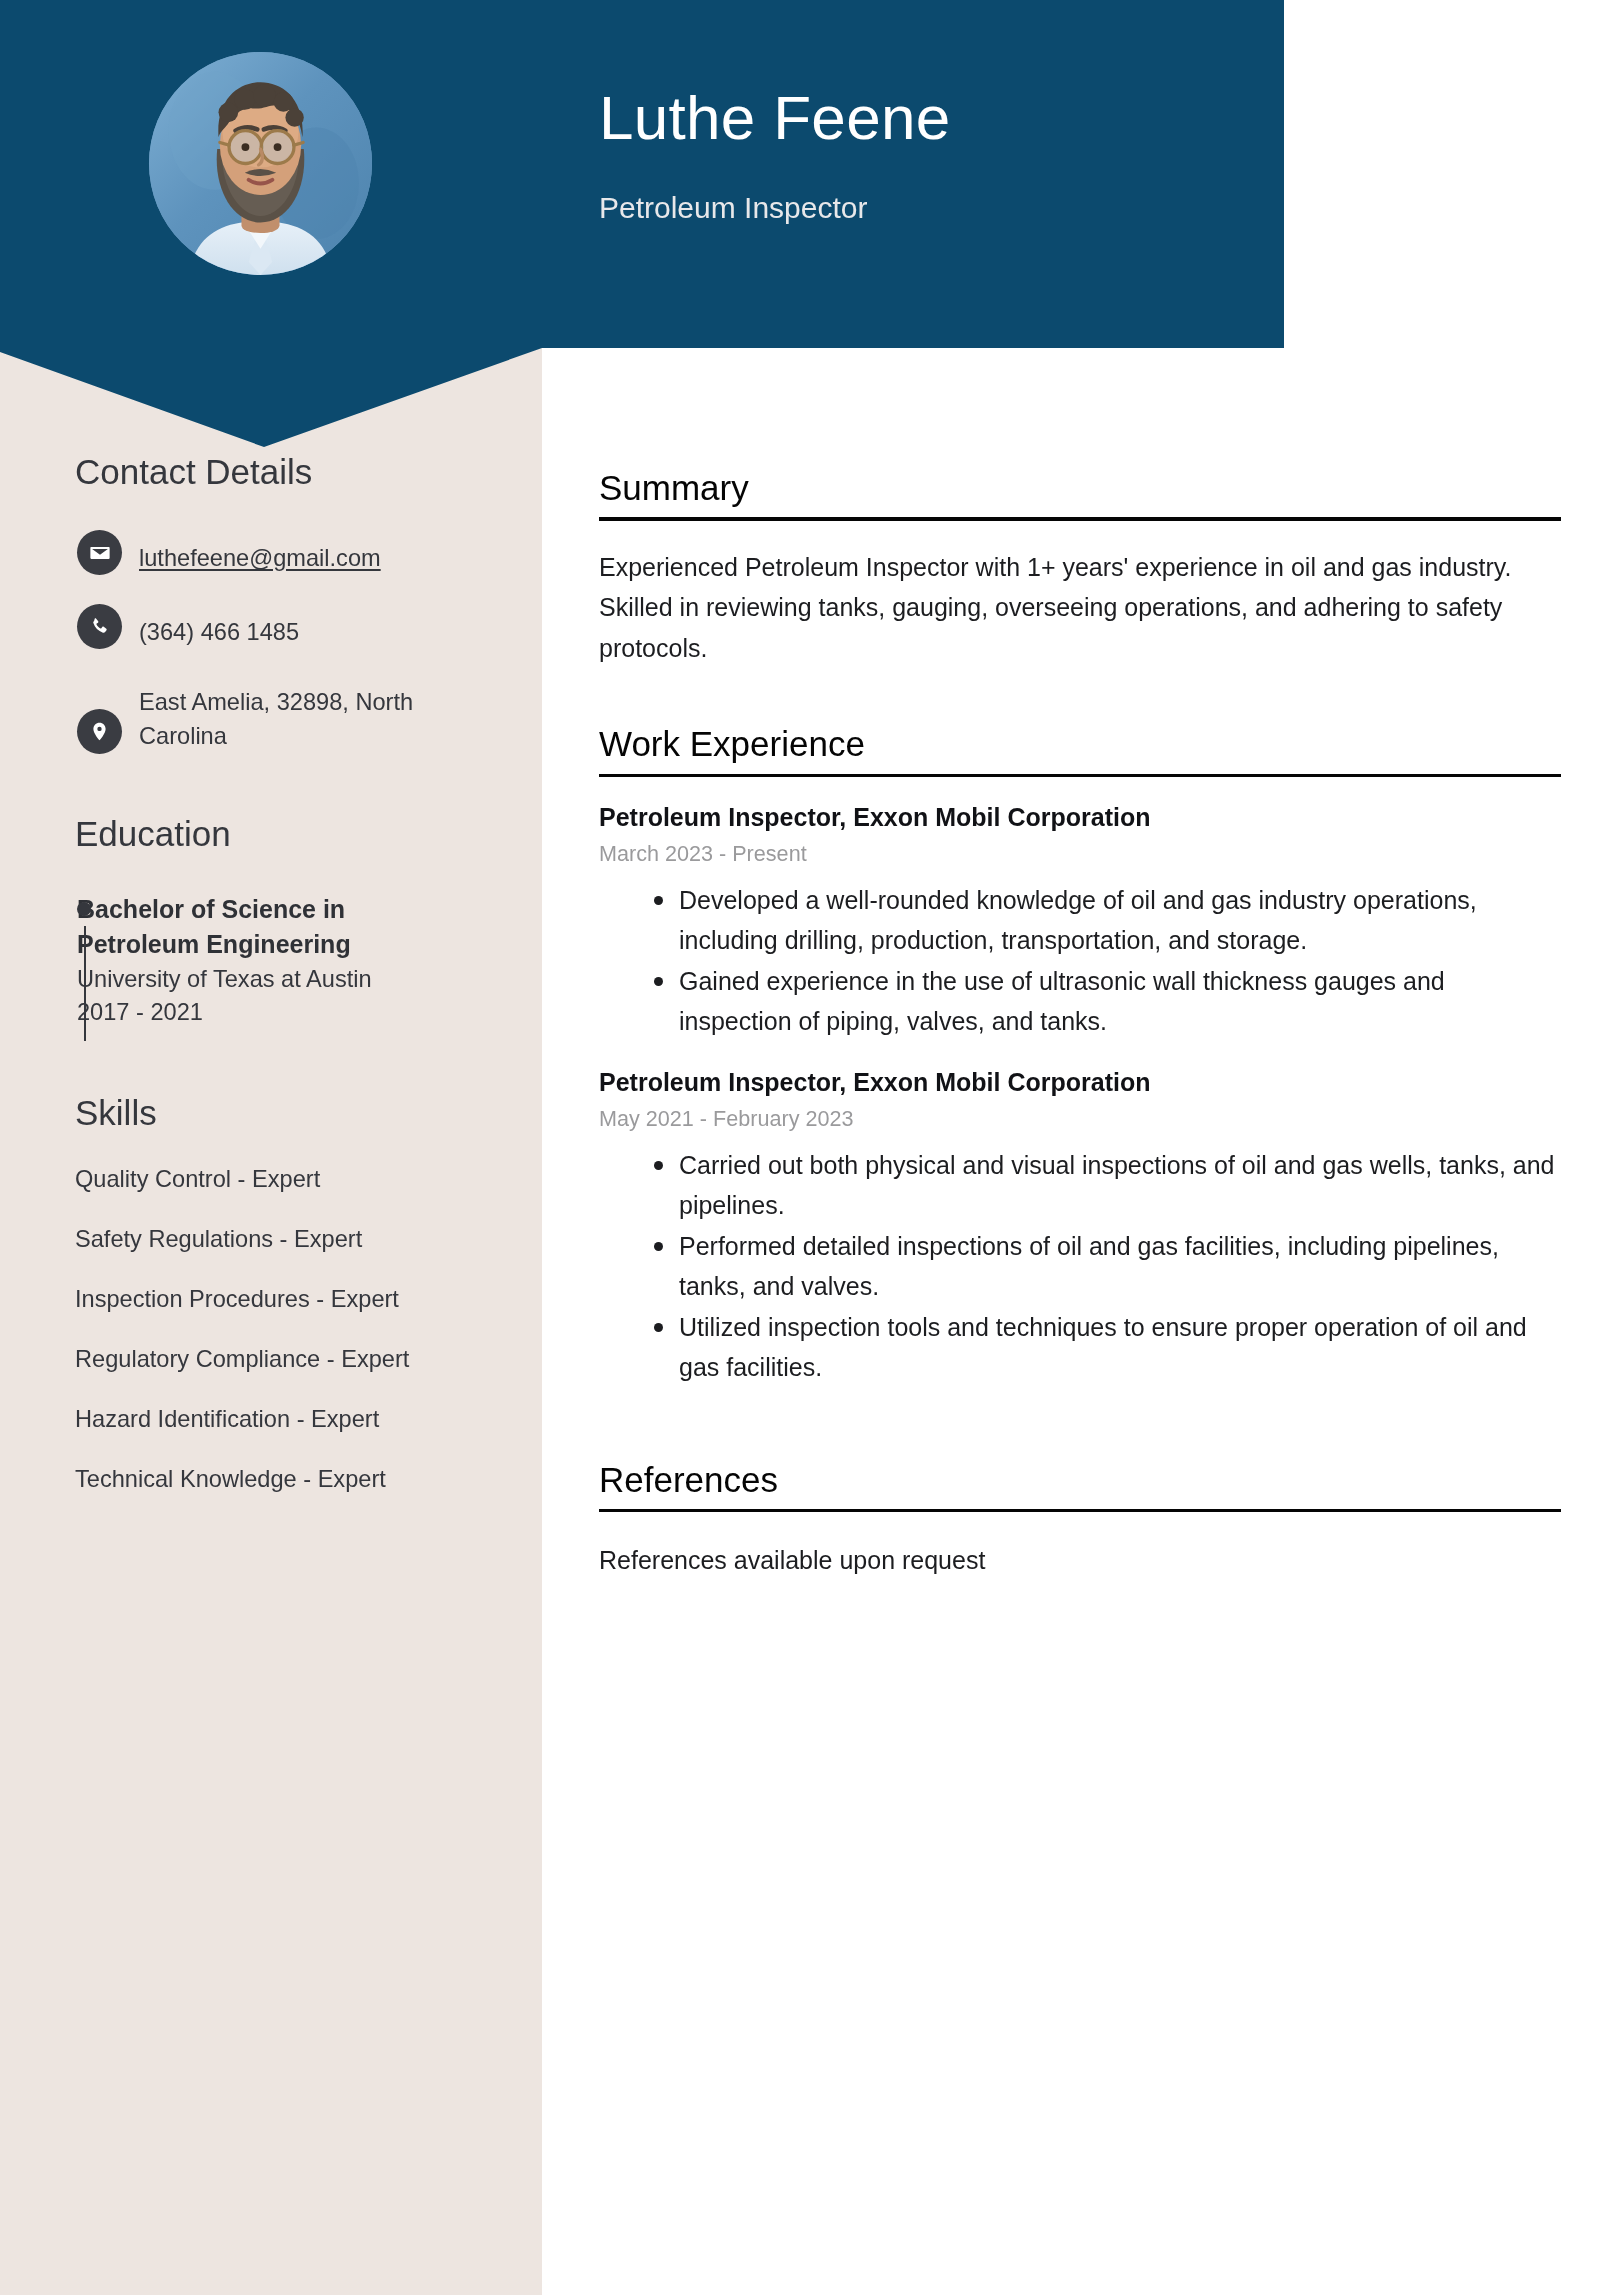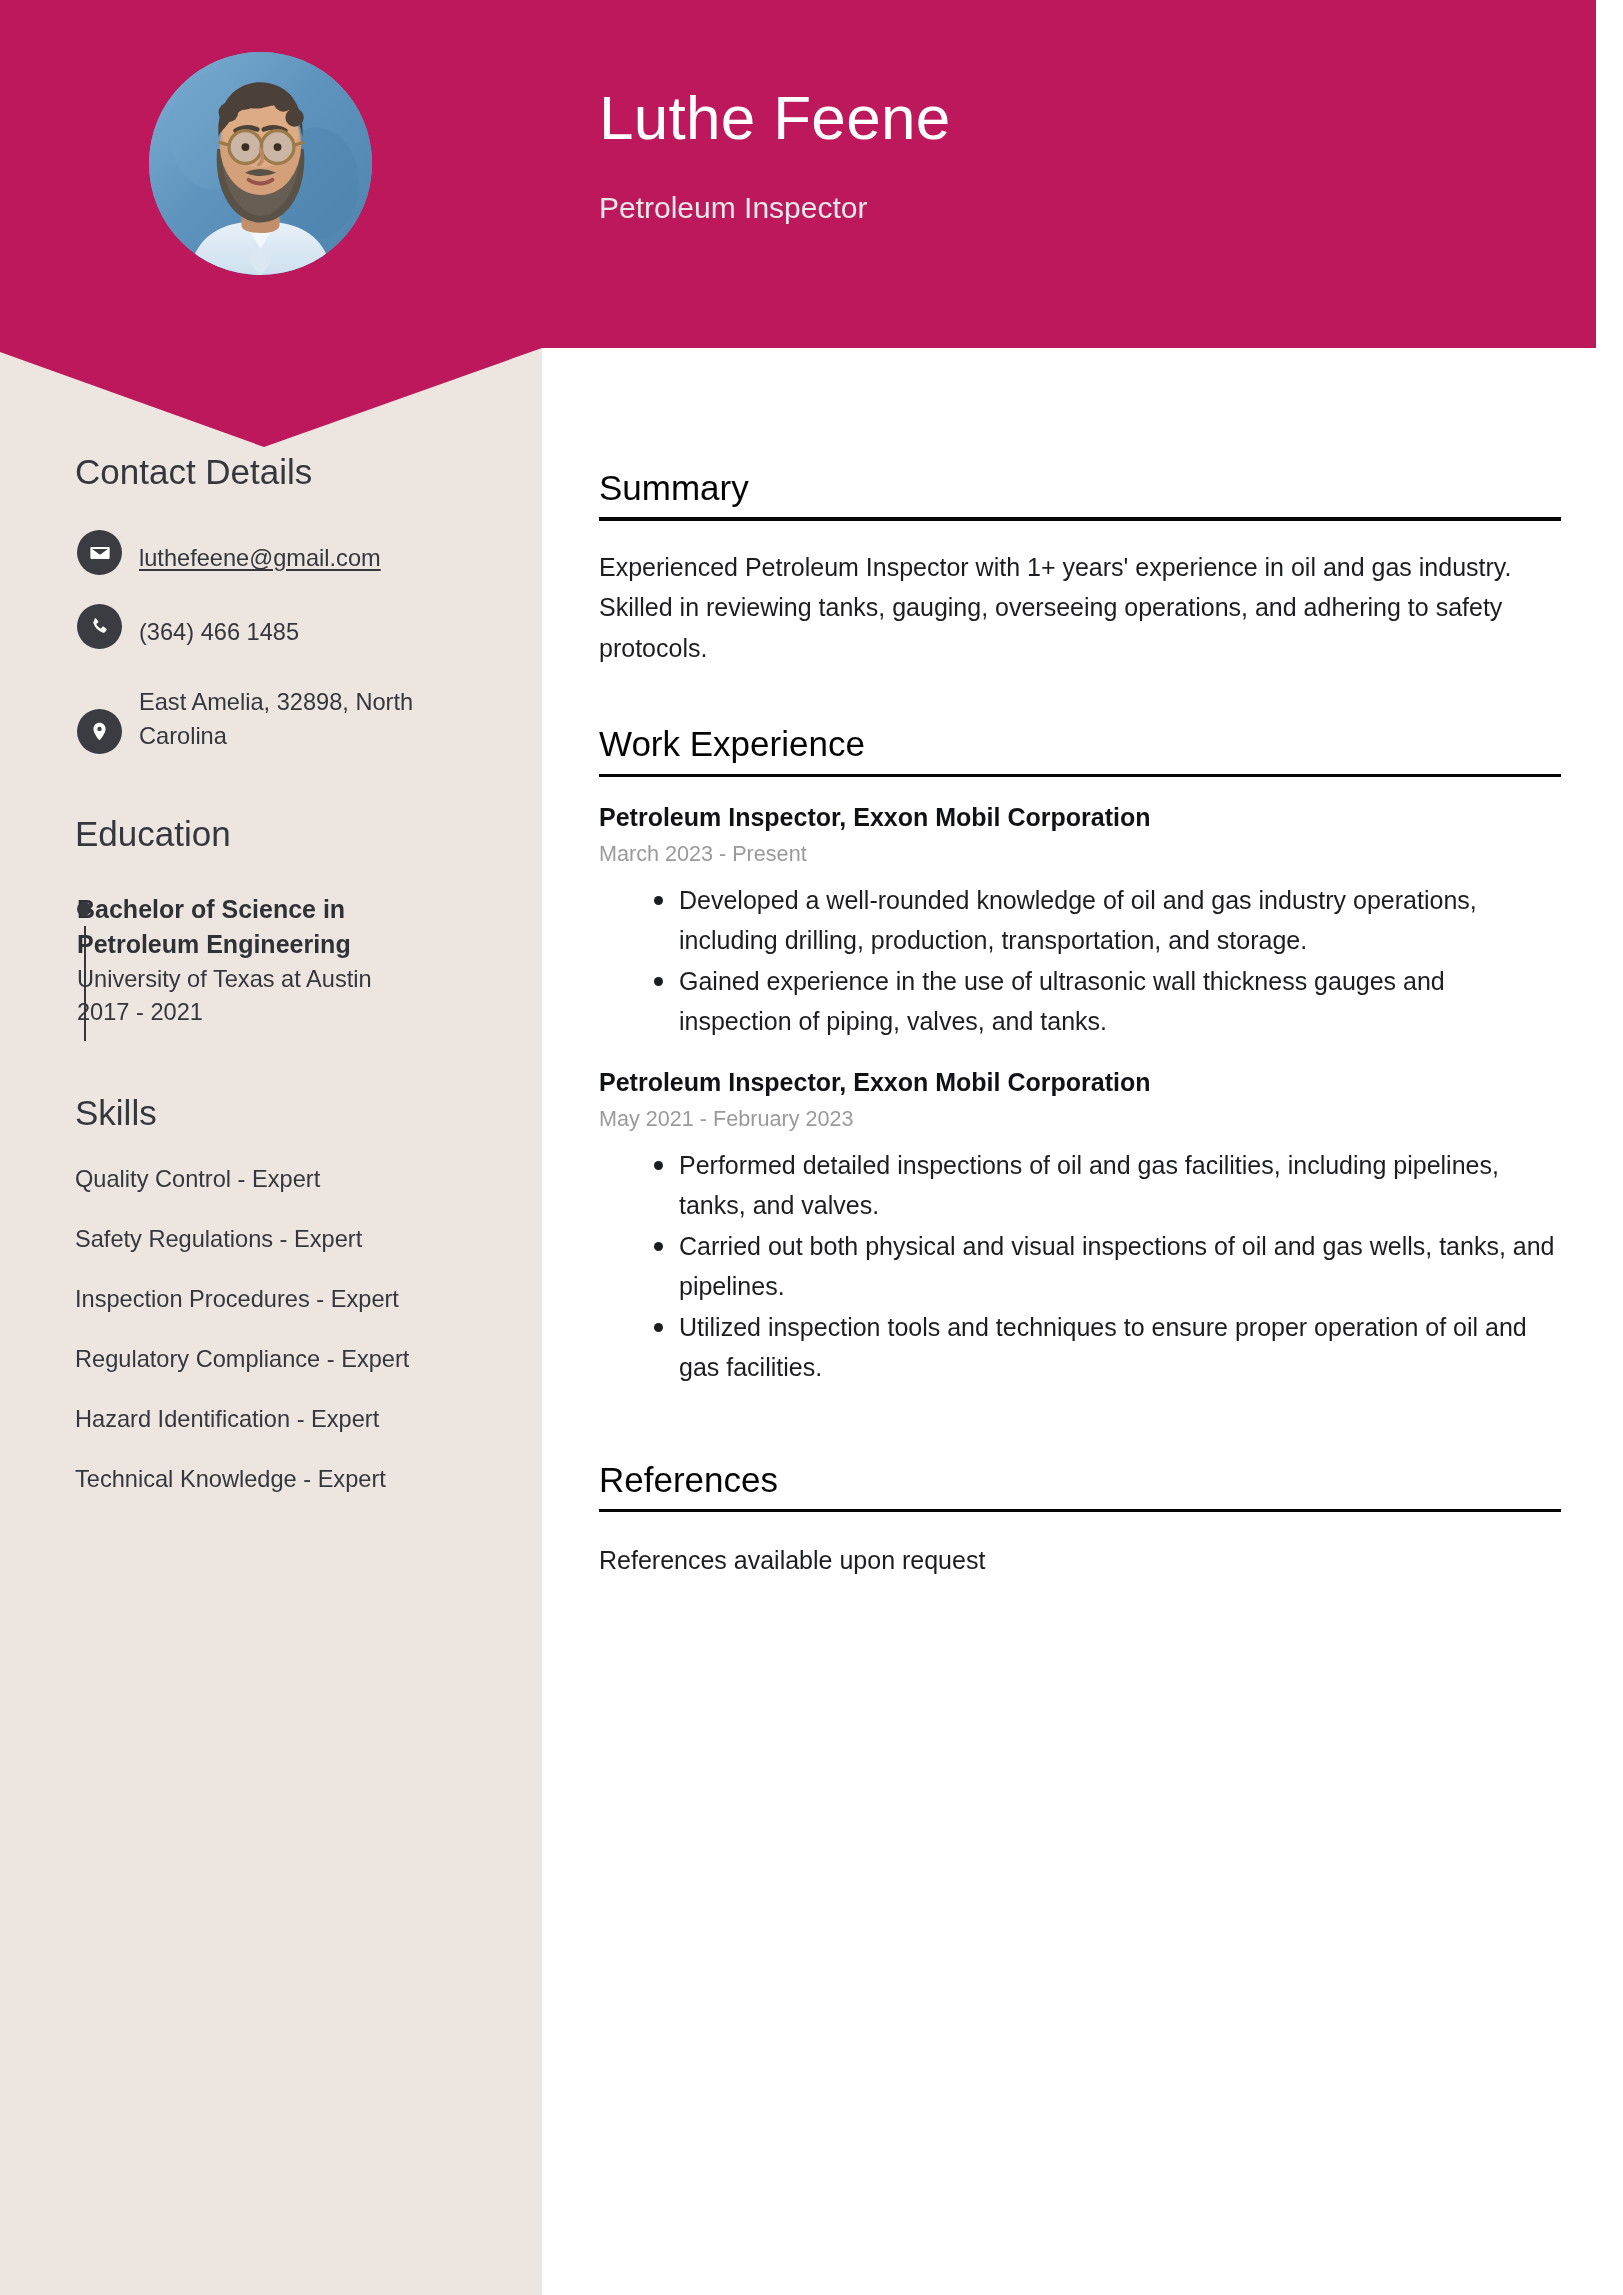--- a/index.html
+++ b/index.html
@@ -27,23 +27,23 @@
     width: 542px;
     height: 2295px;
     background: #ede5e0;
   }
 
   
   .header {
     position: absolute;
     left: 0;
     top: 0;
-    width: 1596px;
+    width: 1284px;
     height: 452px;
-    background: #be185d;
+    background: #0c4a6e;
     -webkit-clip-path: polygon(0 0, 1623px 0, 1623px 348px, 542px 348px, 264px 447px, 0 352px);
     clip-path: polygon(0 0, 1623px 0, 1623px 348px, 542px 348px, 264px 447px, 0 352px);
     z-index: 3;
   }
 
   .avatar {
     position: absolute;
     left: 149px;
     top: 52px;
     width: 223px;
@@ -409,22 +409,22 @@
         <ul class="job-bullets">
           <li>Developed a well-rounded knowledge of oil and gas industry operations, including drilling, production, transportation, and storage.</li>
           <li>Gained experience in the use of ultrasonic wall thickness gauges and inspection of piping, valves, and tanks.</li>
         </ul>
       </div>
 
       <div class="job">
         <div class="job-heading">Petroleum Inspector, Exxon Mobil Corporation</div>
         <div class="job-dates">May 2021 - February 2023</div>
         <ul class="job-bullets">
+          <li>Carried out both physical and visual inspections of oil and gas wells, tanks, and pipelines.</li>
           <li>Performed detailed inspections of oil and gas facilities, including pipelines, tanks, and valves.</li>
-          <li>Carried out both physical and visual inspections of oil and gas wells, tanks, and pipelines.</li>
           <li>Utilized inspection tools and techniques to ensure proper operation of oil and gas facilities.</li>
         </ul>
       </div>
     </div>
 
     <div class="section sp-refs">
       <div class="sec-heading">References</div>
       <div class="sec-rule"></div>
       <div class="refs-text">References available upon request</div>
     </div>

